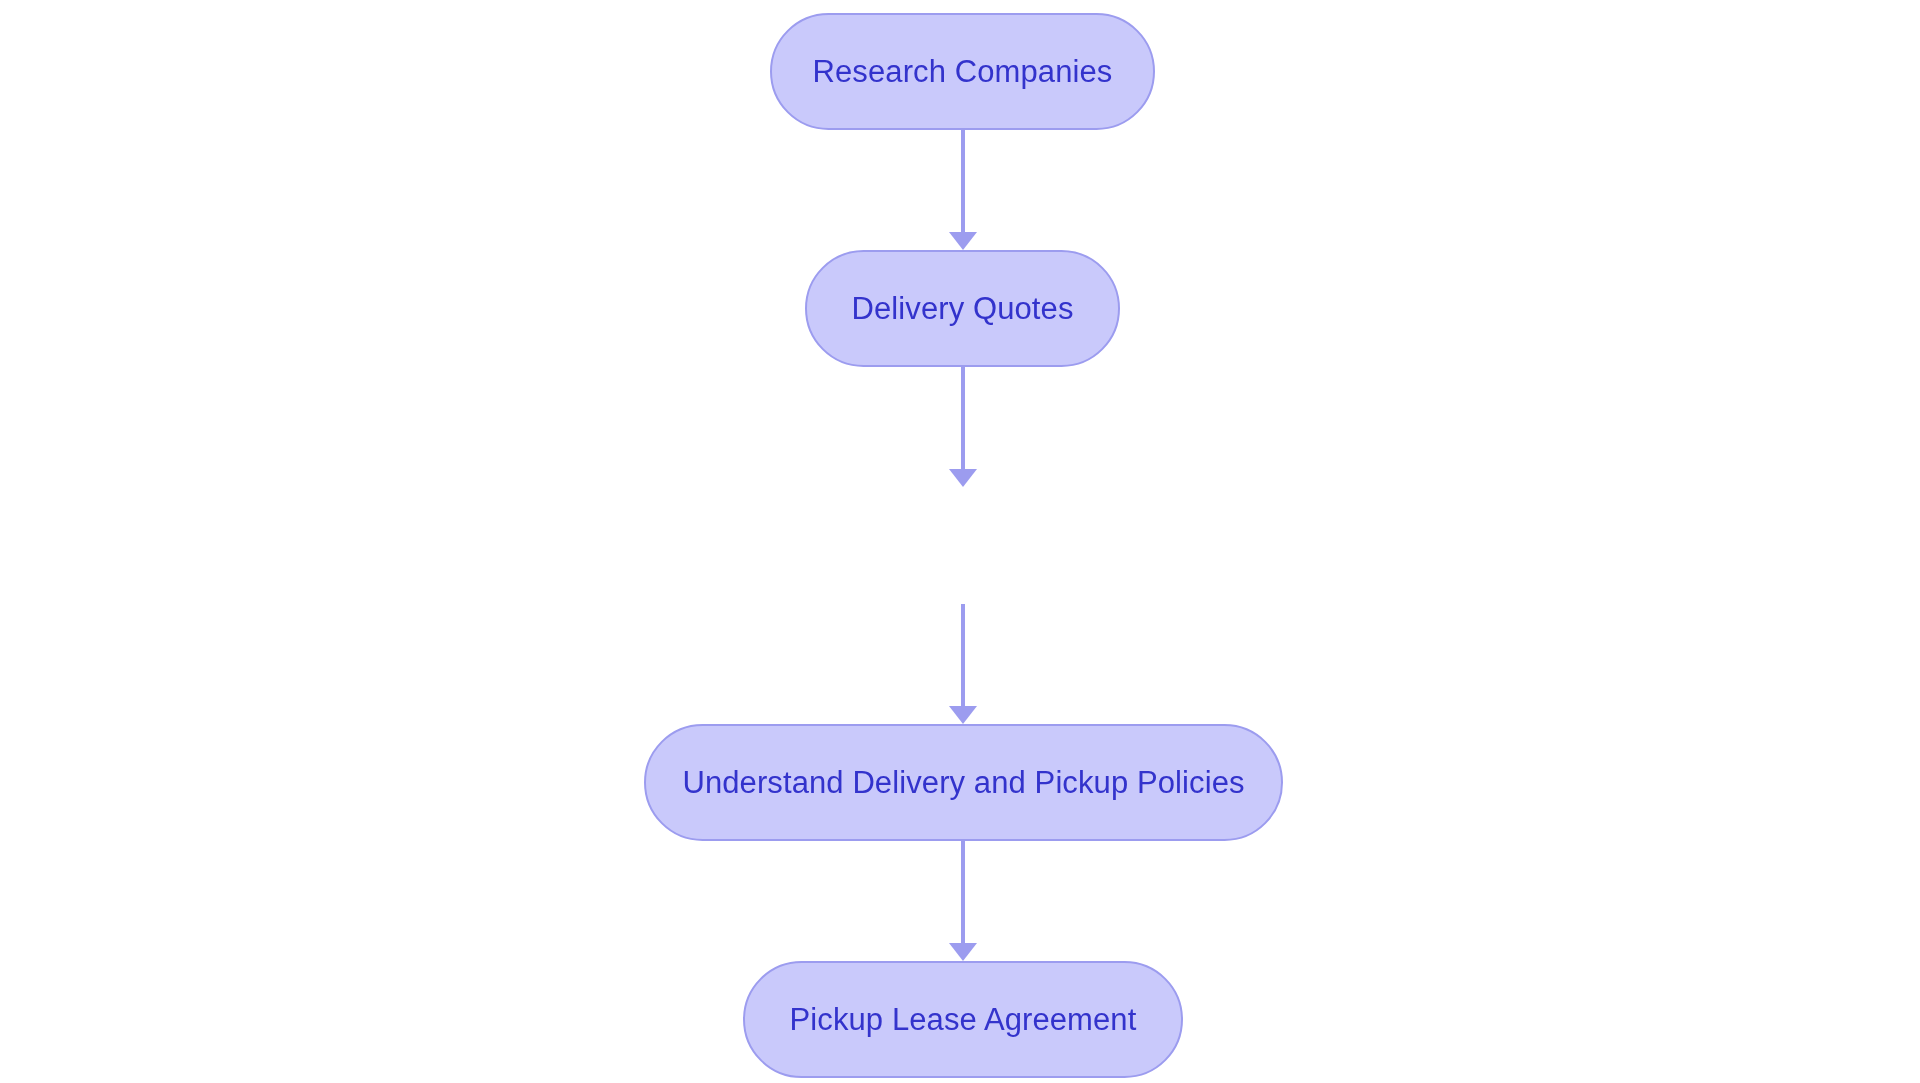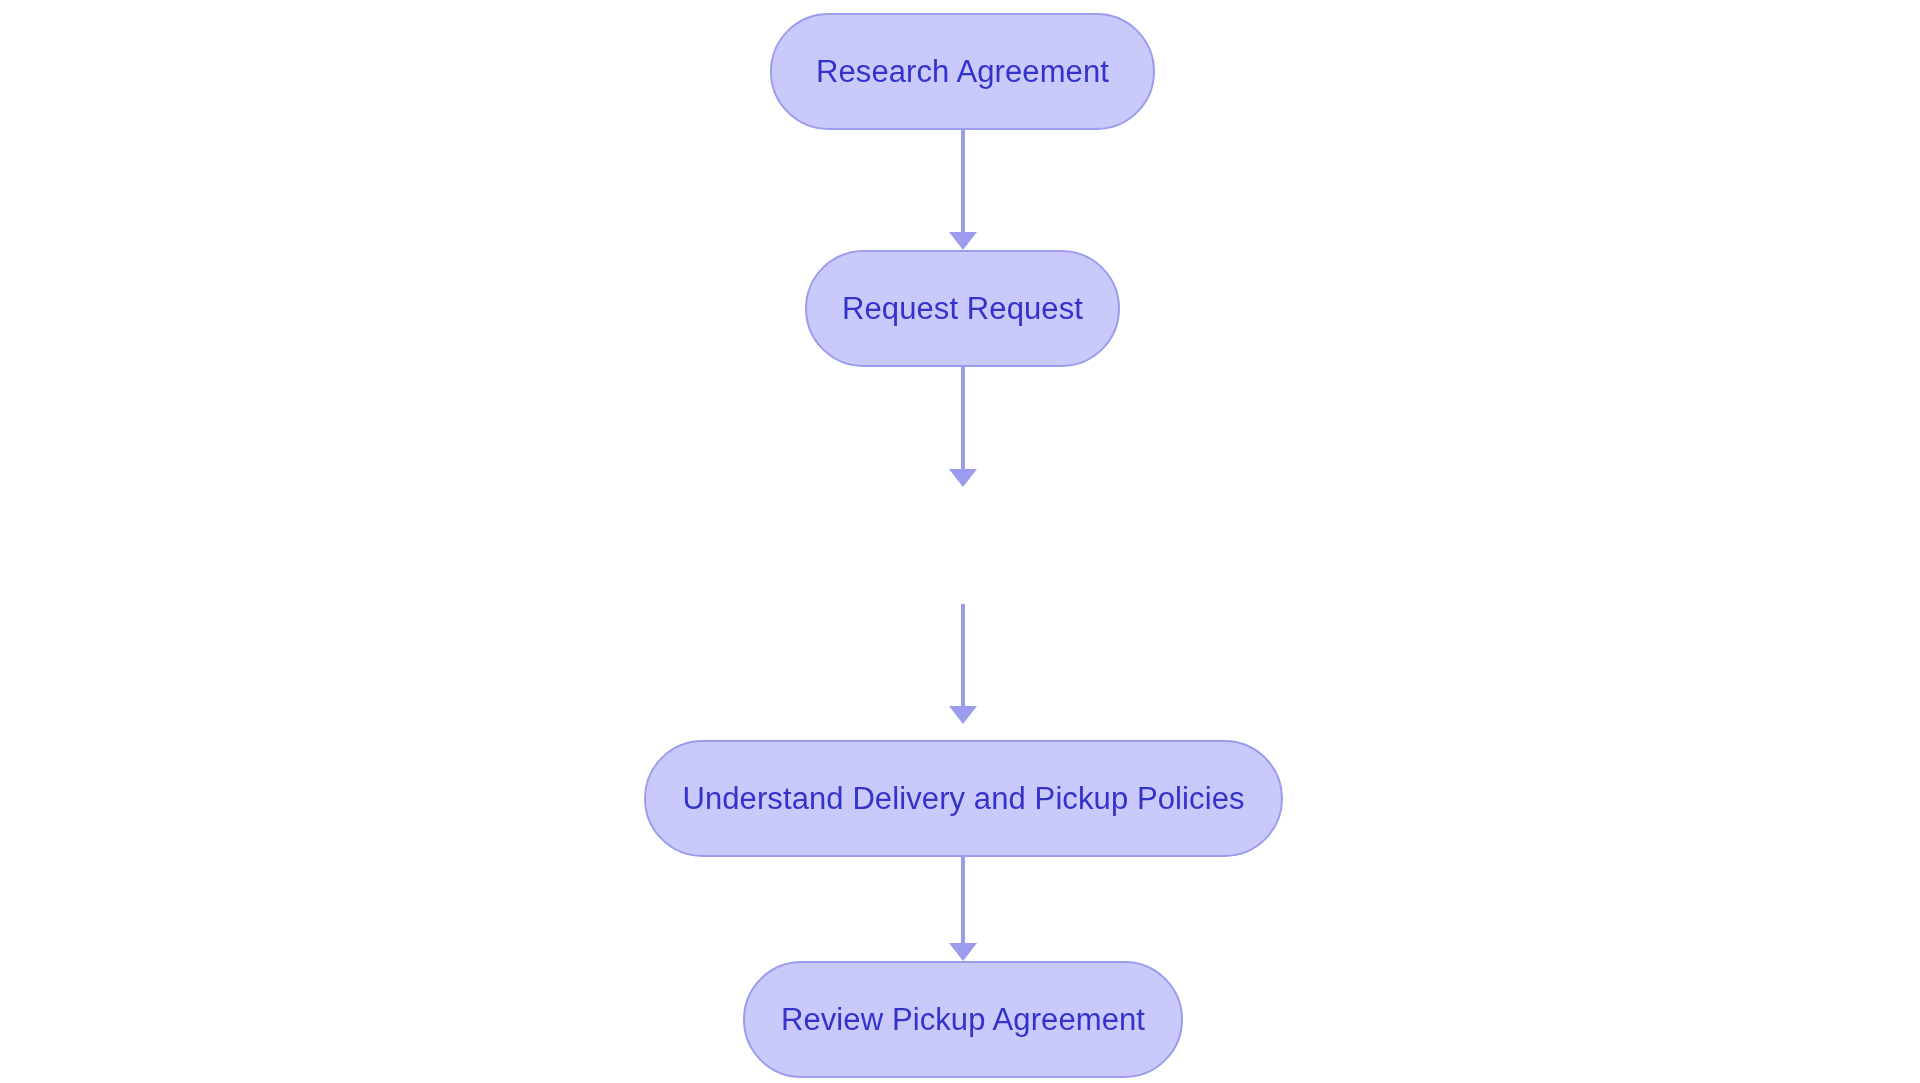--- a/index.html
+++ b/index.html
@@ -73,29 +73,29 @@
     <line class="arrow-line" x1="60" y1="4" x2="60" y2="108"></line>
     <polygon class="arrow-head" points="46,106 74,106 60,124"></polygon>
   </svg>
 
   <svg class="flow-arrow" style="left:903px; top:837px; width:120px; height:130px;" viewBox="0 0 120 130">
     <line class="arrow-line" x1="60" y1="4" x2="60" y2="108"></line>
     <polygon class="arrow-head" points="46,106 74,106 60,124"></polygon>
   </svg>
 
   <div class="flow-node" style="left:770px; top:13px; width:385px; height:117px;">
-    <span class="node-label">Research Agreement</span>
+    <span class="node-label">Research Companies</span>
   </div>
 
   <div class="flow-node" style="left:805px; top:250px; width:315px; height:117px;">
-    <span class="node-label">Request Request</span>
+    <span class="node-label">Delivery Quotes</span>
   </div>
 
 
-  <div class="flow-node" style="left:644px; top:724px; width:639px; height:117px;margin-top:16px;">
+  <div class="flow-node" style="left:644px; top:724px; width:639px; height:117px;">
     <span class="node-label">Understand Delivery and Pickup Policies</span>
   </div>
 
   <div class="flow-node" style="left:743px; top:961px; width:440px; height:117px;">
-    <span class="node-label">Review Pickup Agreement</span>
+    <span class="node-label">Pickup Lease Agreement</span>
   </div>
 
 </div>
 
 </body></html>

